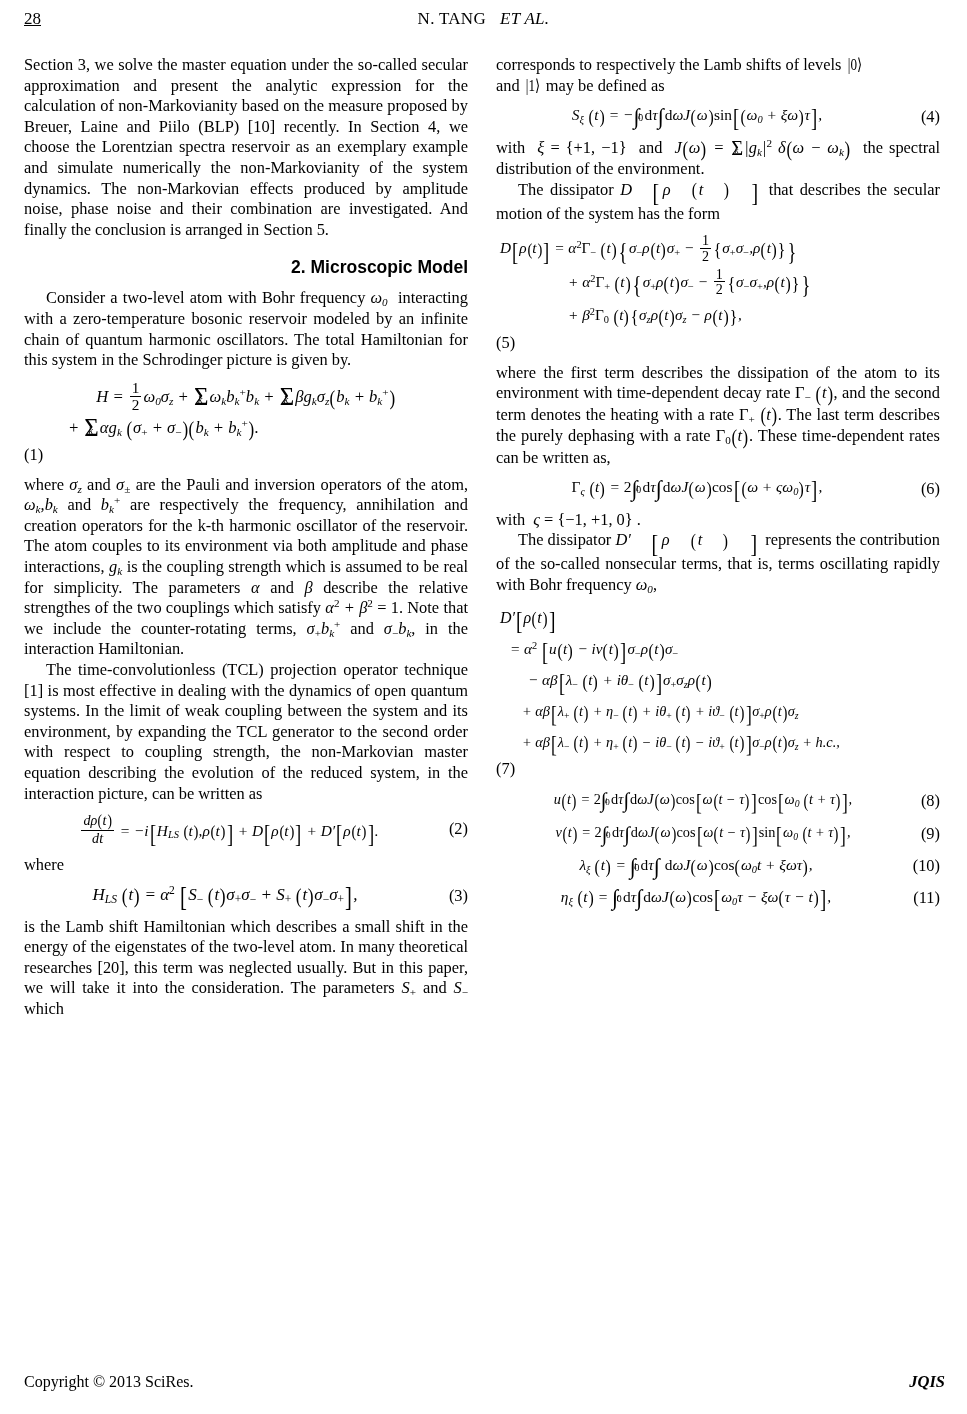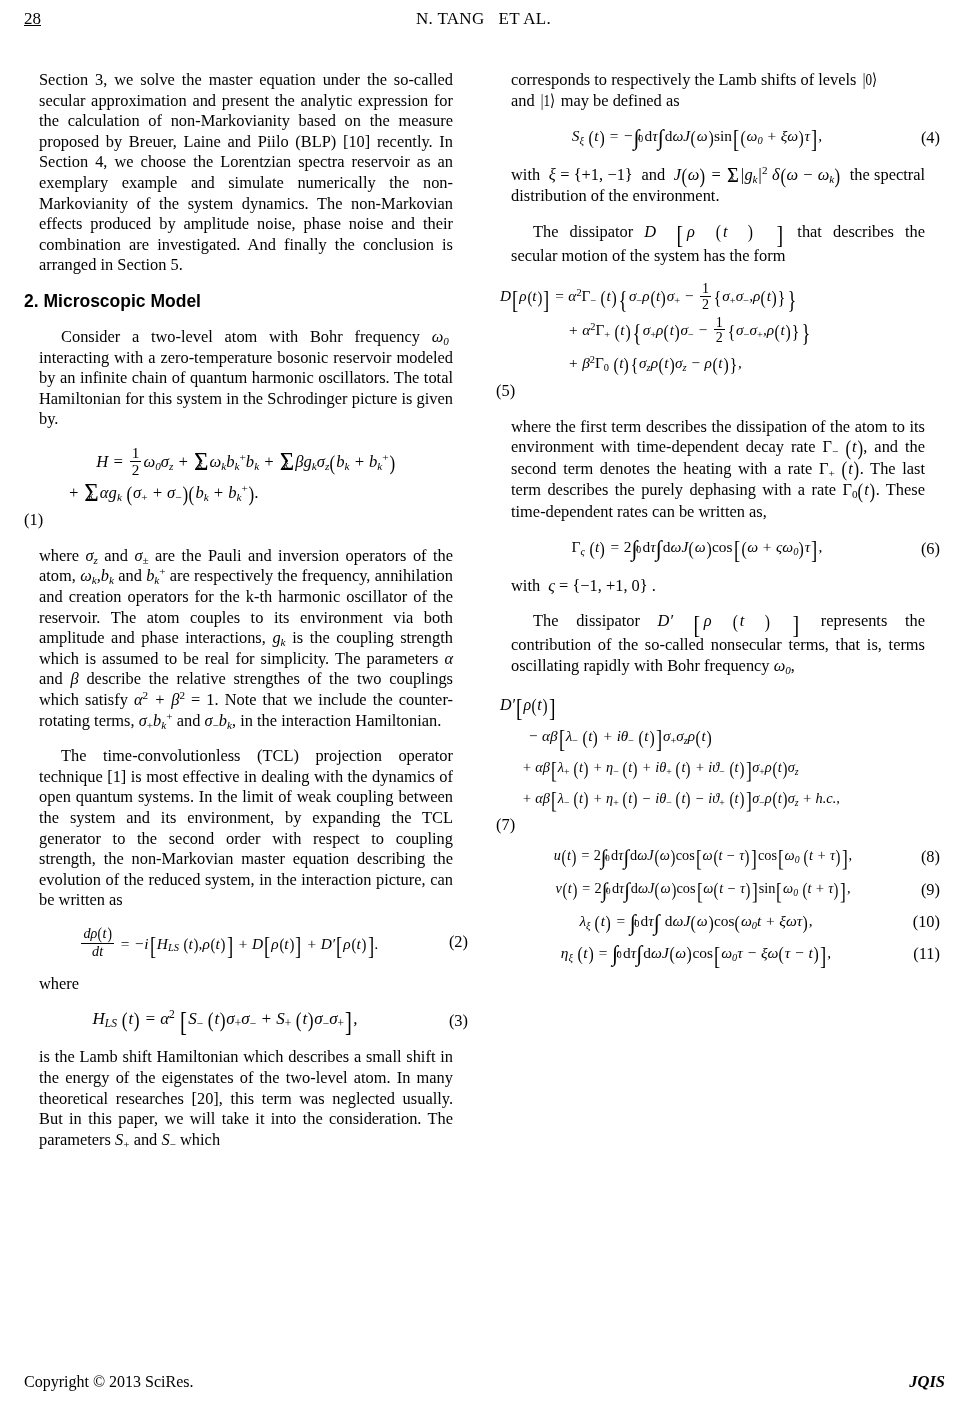--- a/index.html
+++ b/index.html
@@ -40,52 +40,53 @@
   .head-title {
     position: absolute;
     left: 0;
     right: 0;
     top: 0;
     text-align: center;
     font-size: 17px;
     letter-spacing: .3px;
   }
   .head-title .etal {
+    font-style: italic;
     margin-left: 14px;
   }
   
   .columns {
     position: absolute;
     top: 55px;
     left: 24px;
     right: 18px;
     bottom: 78px;
     display: flex;
     gap: 28px;
   }
   .col {
     width: 444px;
     flex: 0 0 444px;
     font-size: 16.4px;
     line-height: 20.6px;
   }
   p.body {
-    margin: 15px;
+    margin: 0;
     text-align: justify;
     text-justify: inter-word;
     hyphens: manual;
   }
   p.indent { text-indent: 22px; }
   h2.section {
-    margin: 3px 0 10px 0;
+    margin: 17px 0 10px 0;
     font-family: "Liberation Sans", "DejaVu Sans", sans-serif;
     font-weight: bold;
     font-size: 17.5px;
     line-height: 21px;
-    text-align: left;
+    text-align: right;
   }
   
   .mathline {
     display: flex;
     align-items: center;
     width: 100%;
     margin: 9px 0;
   }
   .mathline .eq {
     flex: 1 1 auto;
@@ -299,20 +300,23 @@
       </div>
 
       <p class="body"><span>with</span> &nbsp;<span class="inline-math">ς <span class="upr">= {−1, +1, 0}</span></span> <span>.</span></p>
 
       <p class="body indent"><span>The dissipator</span> <span class="inline-math">D′<span class="brk2">[</span>ρ<span class="brk3">(</span>t<span class="brk3">)</span><span class="brk2">]</span></span> <span>represents the contribution of the so-called nonsecular terms, that is, terms oscillating rapidly with Bohr frequency</span> <span class="inline-math">ω<sub>0</sub></span><span>,</span></p>
 
       <div class="mathblock">
         <span class="row left" style="font-size:16px;line-height:28px">
           D′<span class="brk2">[</span>ρ<span class="brk3">(</span>t<span class="brk3">)</span><span class="brk2">]</span>
         </span>
+        <span class="row left" style="font-size:15.2px;line-height:28px;padding-left:14px">
+          = α<sup class="upr">2</sup> <span class="brk2">[</span>u<span class="brk">(</span>t<span class="brk">)</span> − iv<span class="brk">(</span>t<span class="brk">)</span><span class="brk2">]</span>σ<sub class="upr">−</sub>ρ<span class="brk">(</span>t<span class="brk">)</span>σ<sub class="upr">−</sub>
+        </span>
         <span class="row left" style="font-size:15.2px;line-height:28px;padding-left:32px">
           − αβ<span class="brk2">[</span>λ<sub class="upr">−</sub> <span class="brk">(</span>t<span class="brk">)</span> + iθ<sub class="upr">−</sub> <span class="brk">(</span>t<span class="brk">)</span><span class="brk2">]</span>σ<sub class="upr">+</sub>σ<sub>z</sub>ρ<span class="brk">(</span>t<span class="brk">)</span>
         </span>
         <span class="row left" style="font-size:14.4px;line-height:28px;padding-left:26px">
           + αβ<span class="brk2">[</span>λ<sub class="upr">+</sub> <span class="brk">(</span>t<span class="brk">)</span> + η<sub class="upr">−</sub> <span class="brk">(</span>t<span class="brk">)</span> + iθ<sub class="upr">+</sub> <span class="brk">(</span>t<span class="brk">)</span> + iϑ<sub class="upr">−</sub> <span class="brk">(</span>t<span class="brk">)</span><span class="brk2">]</span>σ<sub class="upr">+</sub>ρ<span class="brk">(</span>t<span class="brk">)</span>σ<sub>z</sub>
         </span>
         <span class="row left" style="font-size:14.4px;line-height:28px;padding-left:26px">
           + αβ<span class="brk2">[</span>λ<sub class="upr">−</sub> <span class="brk">(</span>t<span class="brk">)</span> + η<sub class="upr">+</sub> <span class="brk">(</span>t<span class="brk">)</span> − iθ<sub class="upr">−</sub> <span class="brk">(</span>t<span class="brk">)</span> − iϑ<sub class="upr">+</sub> <span class="brk">(</span>t<span class="brk">)</span><span class="brk2">]</span>σ<sub class="upr">−</sub>ρ<span class="brk">(</span>t<span class="brk">)</span>σ<sub>z</sub> + h.c.,
         </span>
         <span class="eqno-row">(7)</span>

